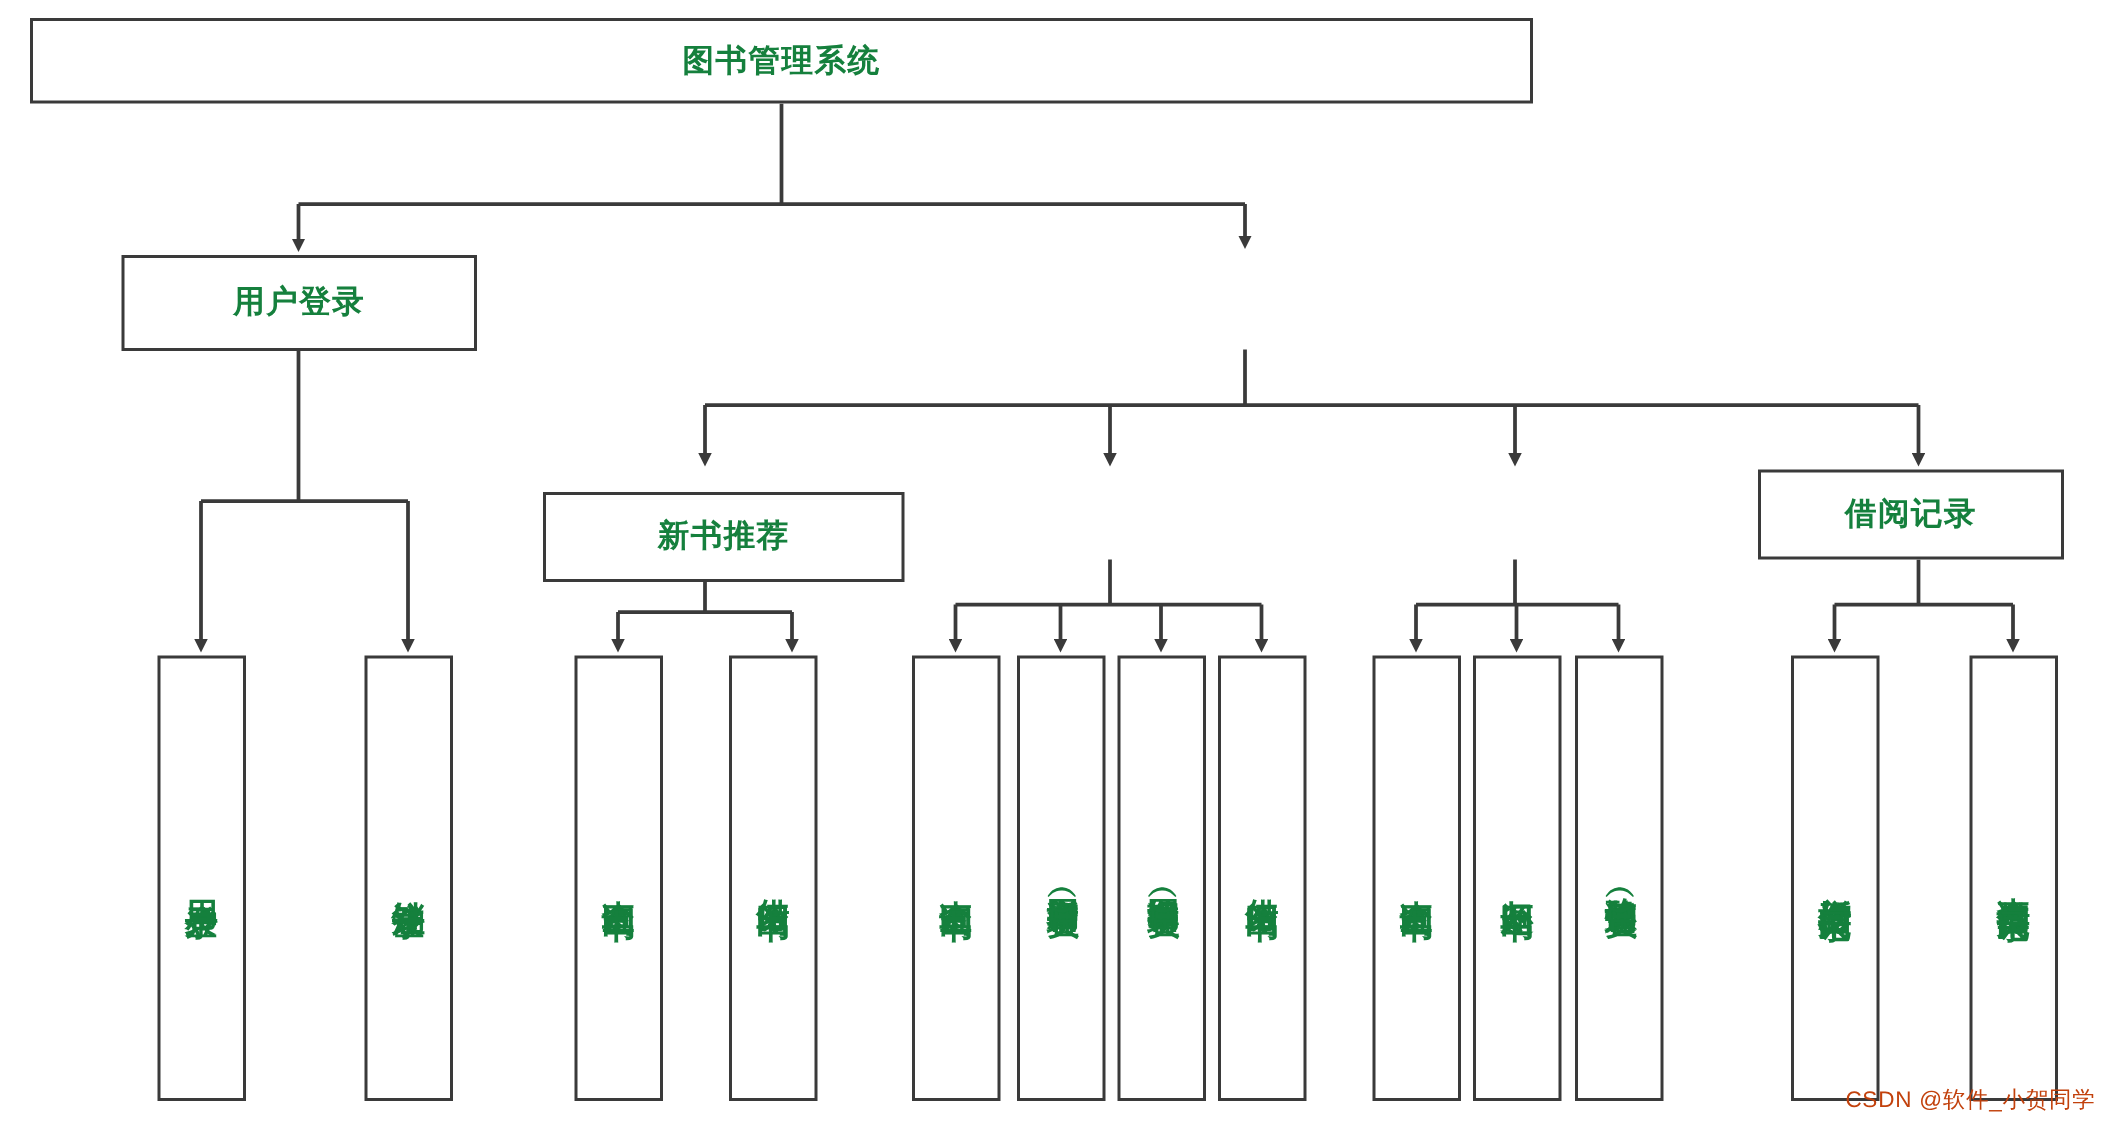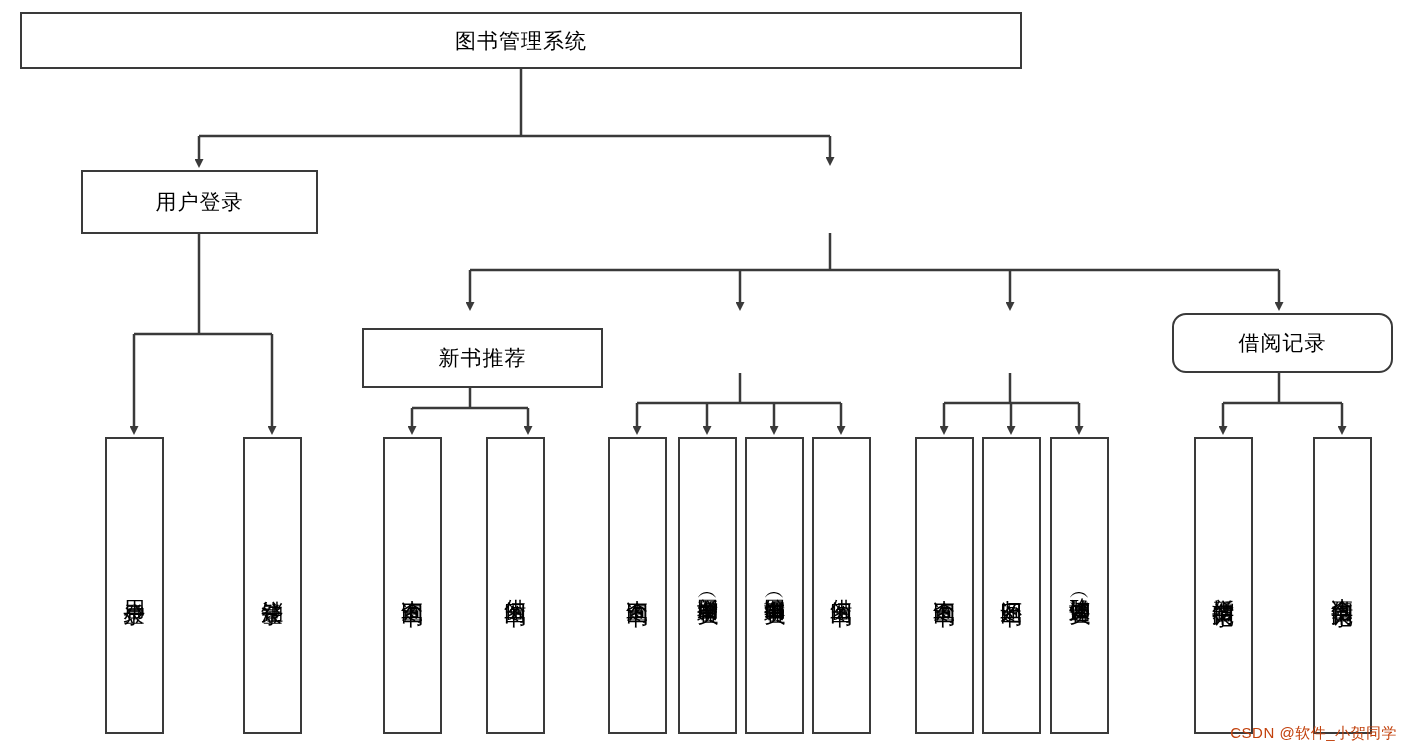--- a/index.html
+++ b/index.html
@@ -2,21 +2,21 @@
 <html><head>
 <meta charset="utf-8">
 <style>
   html,body{margin:0;padding:0;background:#ffffff;}
   body{width:1405px;height:747px;overflow:hidden;
        font-family:"Liberation Sans","DejaVu Sans",sans-serif;}
   #diagram-root{position:relative;width:1405px;height:747px;background:#ffffff;}
   svg.edges{position:absolute;left:0;top:0;width:1405px;height:747px;}
   .node{position:absolute;box-sizing:border-box;background:#ffffff;
         border:2.5px solid #3a3a3a;display:flex;align-items:center;
-        justify-content:center;color:#000000;}
+        justify-content:center;color:#15803d;font-weight:bold;}
   .node.horiz{font-size:21px;line-height:1.1;letter-spacing:1px;}
   .node.vert{writing-mode:vertical-rl;text-orientation:upright;
              font-size:22px;line-height:1.25;letter-spacing:2px;
              padding:6px 0;}
   .node.vert.tight{letter-spacing:1px;font-size:21px;}
   .watermark{position:absolute;right:8px;bottom:4px;font-size:15px;
              color:#c2410c;letter-spacing:0.5px;white-space:nowrap;}
 </style>
 </head>
 <body>
@@ -75,21 +75,21 @@
 
   <div class="node horiz" style="left:20px;top:12px;width:1002px;height:57px;">图书管理系统</div>
 
   <div class="node horiz" style="left:81px;top:170px;width:237px;height:64px;">用户登录</div>
 
 
   <div class="node horiz" style="left:362px;top:328px;width:241px;height:60px;">新书推荐</div>
 
 
 
-  <div class="node horiz" style="left:1172px;top:313px;width:221px;height:60px;border-radius:14px;">借阅记录</div>
+  <div class="node horiz" style="left:1172px;top:313px;width:204px;height:60px;">借阅记录</div>
 
   <div class="node vert" style="left:105px;top:437px;width:59px;height:297px;">用户登录</div>
 
   <div class="node vert" style="left:243px;top:437px;width:59px;height:297px;">注销登录</div>
 
   <div class="node vert" style="left:383px;top:437px;width:59px;height:297px;">查询图书</div>
 
   <div class="node vert" style="left:486px;top:437px;width:59px;height:297px;">借阅图书</div>
 
   <div class="node vert" style="left:608px;top:437px;width:59px;height:297px;">查询图书</div>

